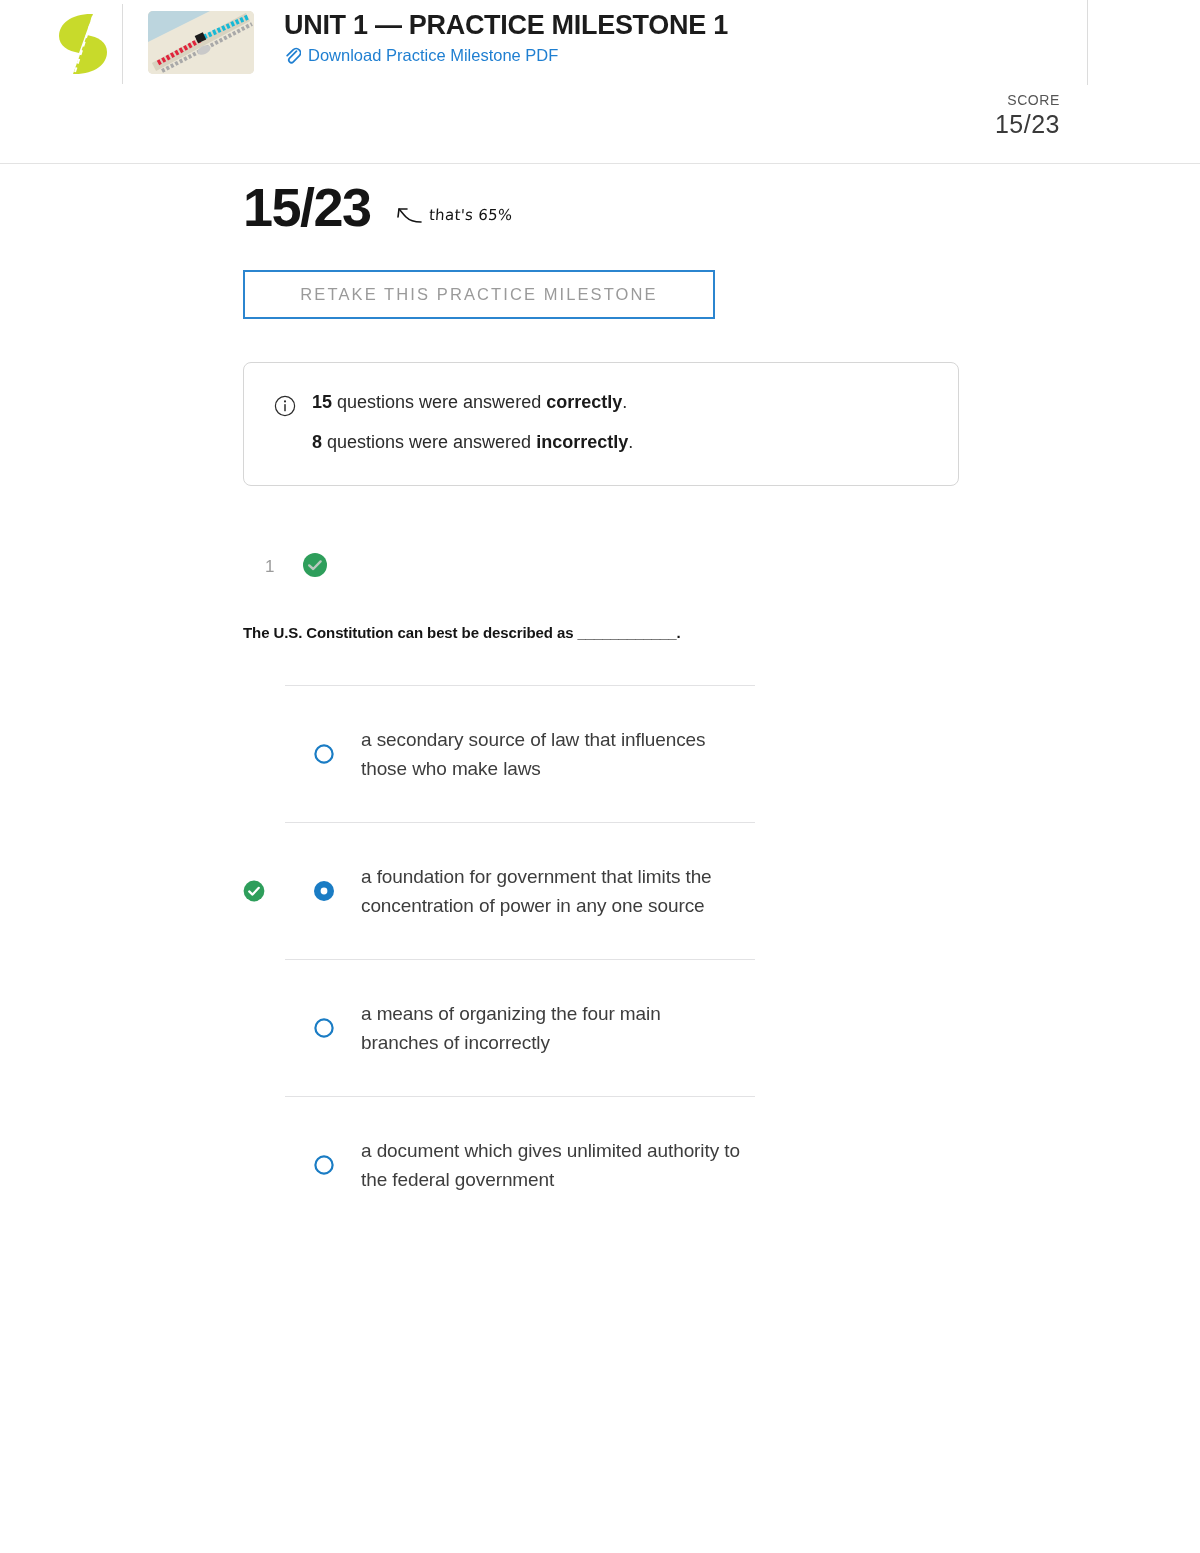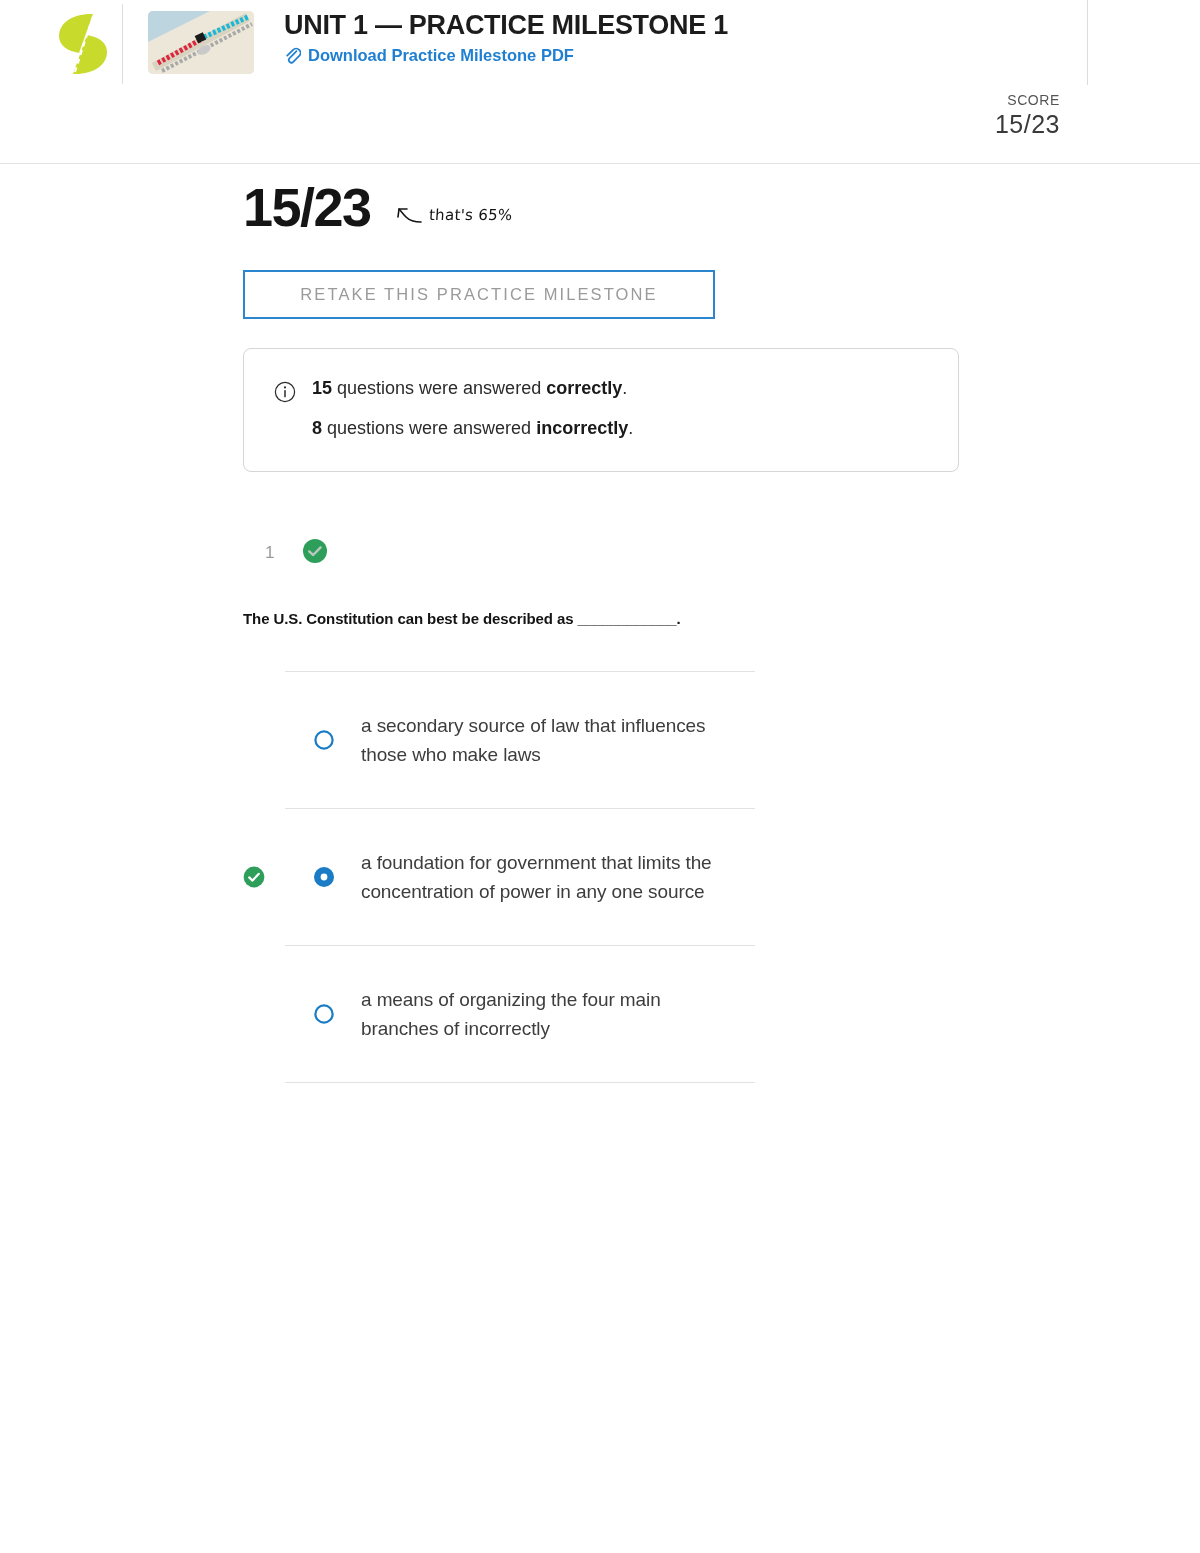--- a/index.html
+++ b/index.html
@@ -61,21 +61,21 @@
     font-size: 27px;
     font-weight: bold;
     letter-spacing: -0.3px;
     color: #1c1c1c;
     margin: 0;
     white-space: nowrap;
   }
   .dl-link {
     margin-top: 5px;
     font-size: 16.5px;
-    font-weight: bold;
+    font-weight: normal;
     color: #1f7fd1;
     display: flex;
     align-items: center;
     gap: 7px;
     text-decoration: none;
     cursor: pointer;
     white-space: nowrap;
   }
   .clip-icon { display:inline-block; width:17px; height:19px; flex:0 0 auto;}
 
@@ -142,21 +142,21 @@
     letter-spacing: 2.1px;
     font-family: "Liberation Sans", sans-serif;
     cursor: pointer;
     display: flex;
     align-items: center;
     justify-content: center;
     padding: 0 8px;
   }
 
   .info-box {
-    margin-top: 29px;
+    margin-top: 43px;
     width: 716px;
     min-height: 124px;
     border: 1px solid #d6d6d6;
     border-radius: 8px;
     padding: 30px 28px 28px 30px;
     display: flex;
     gap: 16px;
   }
   .info-icon { flex: 0 0 auto; margin-top: 2px; }
   .info-lines { font-size: 18px; color: #2b2b2b; line-height: 1.1; }
@@ -368,18 +368,26 @@
       <div class="opt-row">
         <span class="opt-radio">
           <svg width="22" height="22" viewBox="0 0 22 22">
             <circle cx="11" cy="11" r="8.6" stroke="#1a7cc4" stroke-width="2.2" fill="#ffffff"></circle>
           </svg>
         </span>
         <span class="opt-label">a means of organizing the four main branches of incorrectly</span>
       </div>
 
       <div class="opt-sep"></div>
+      <div class="opt-row">
+        <span class="opt-radio">
+          <svg width="22" height="22" viewBox="0 0 22 22">
+            <circle cx="11" cy="11" r="8.6" stroke="#1a7cc4" stroke-width="2.2" fill="#ffffff"></circle>
+          </svg>
+        </span>
+        <span class="opt-label">a document which gives unlimited authority to the federal government</span>
+      </div>
 
     </div>
 
 
   </div>
 </div>
 
 </body></html>

